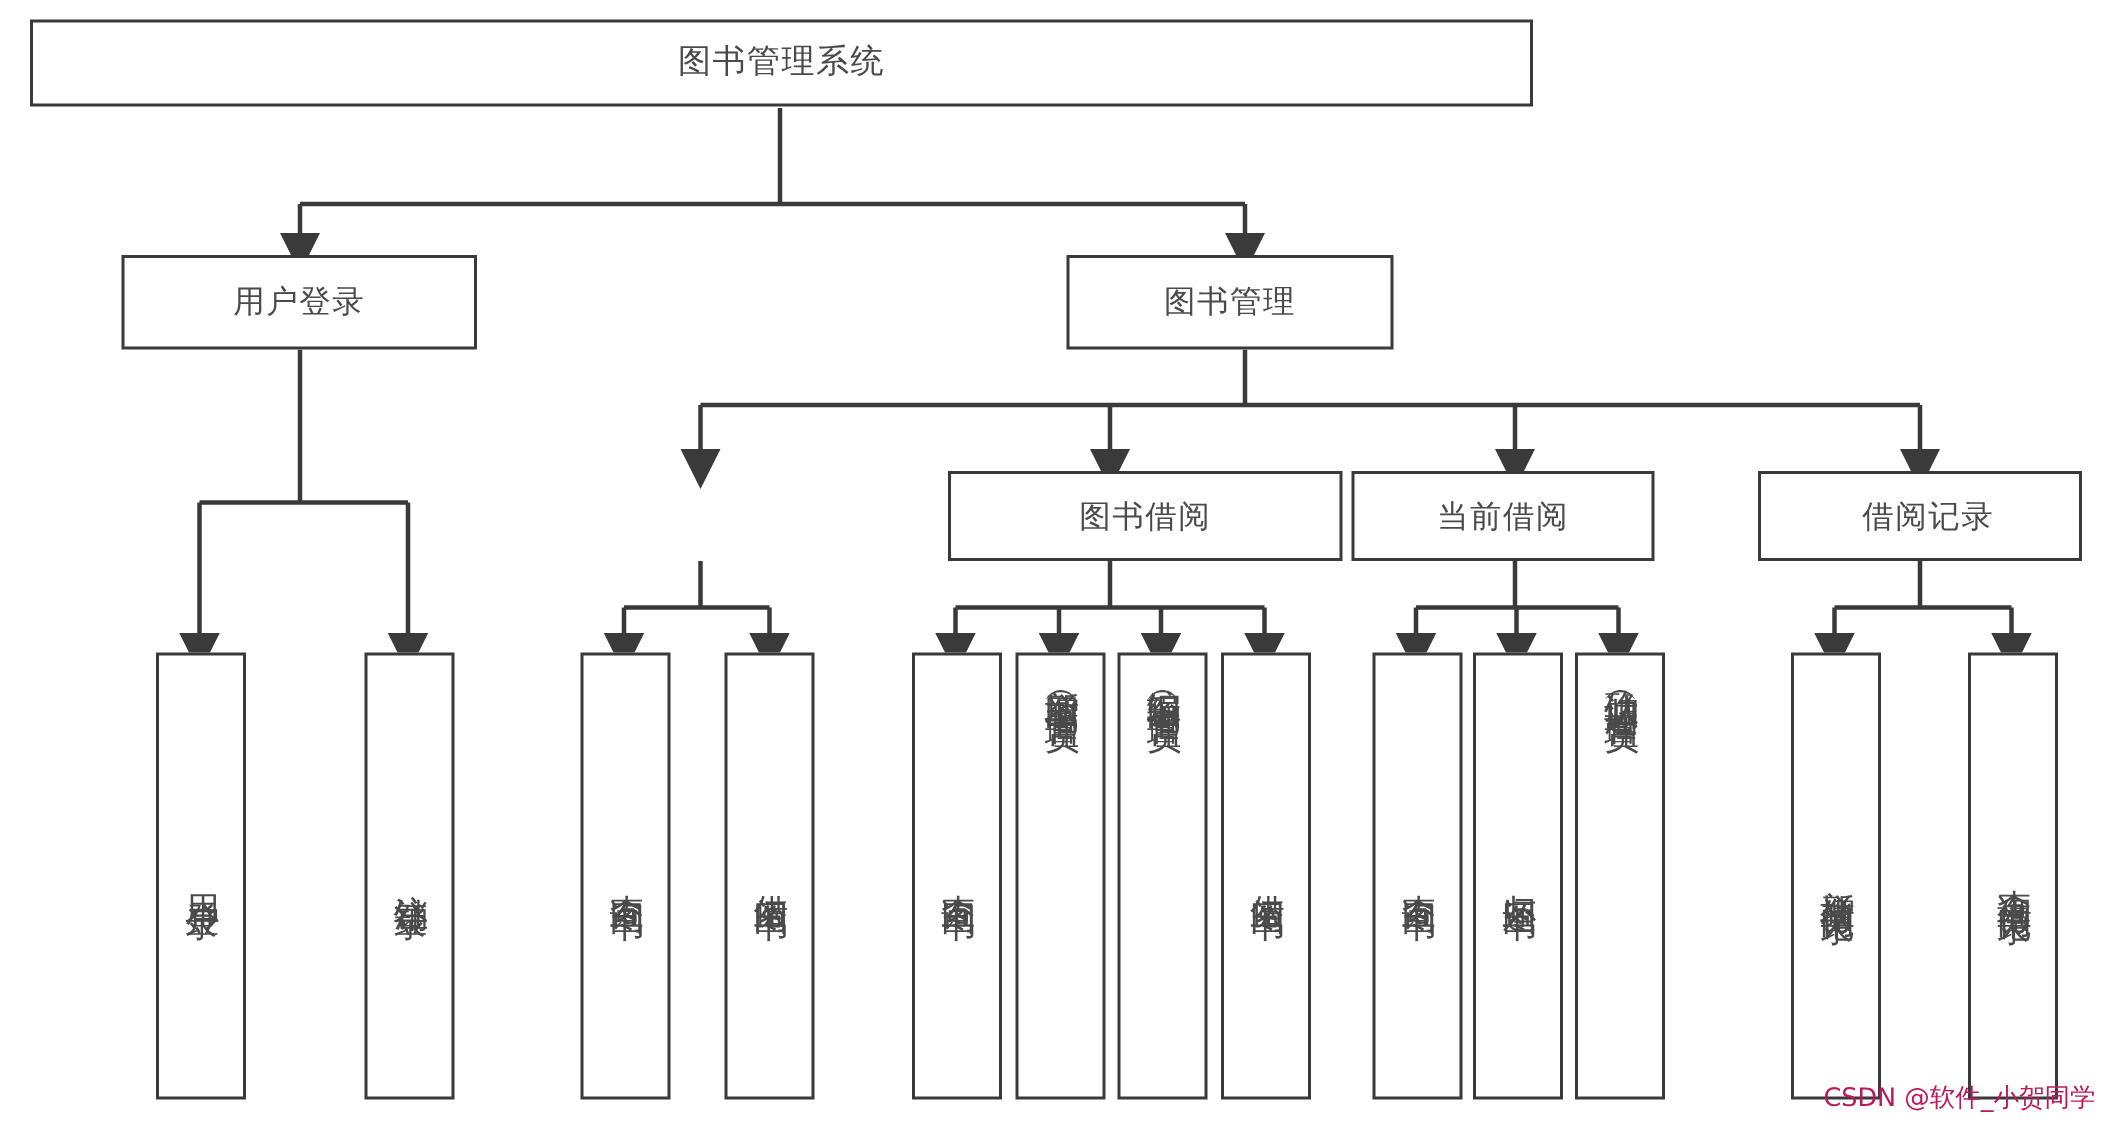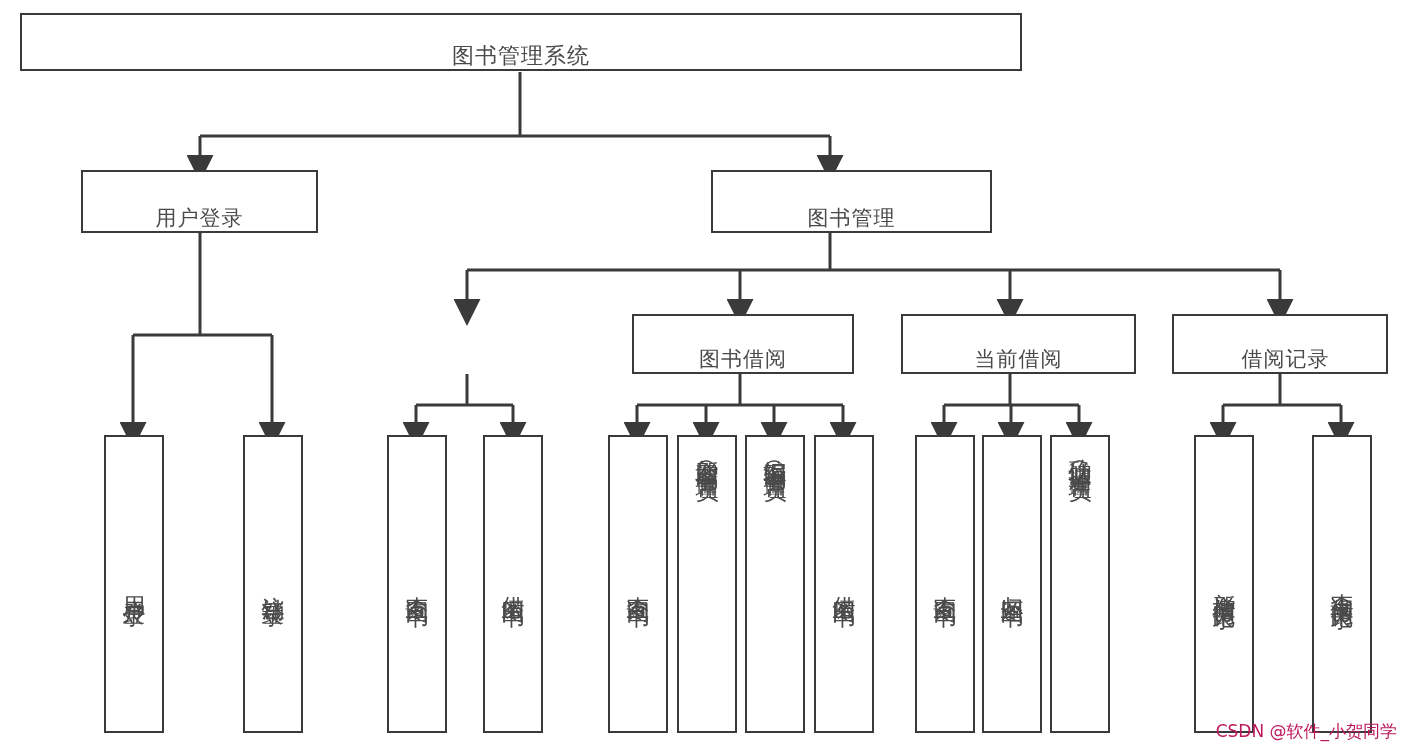--- a/index.html
+++ b/index.html
@@ -25,21 +25,21 @@
     width: 1405px;
     height: 747px;
   }
   .node {
     position: absolute;
     box-sizing: border-box;
     border: 2px solid #3a3a3a;
     background: #ffffff;
     color: #4a4a4a;
     display: flex;
-    align-items: flex-end;
+    align-items: center;
     justify-content: center;
     z-index: 2;
   }
   .node .label {
     display: block;
     text-align: center;
     line-height: 1.18;
     letter-spacing: 1px;
     color: #4a4a4a;
     white-space: nowrap;
@@ -137,28 +137,28 @@
     </g>
   </svg>
 
   <div class="node horiz root" style="left:20px; top:13px; width:1002px; height:58px;">
     <span class="label">图书管理系统</span>
   </div>
 
   <div class="node horiz" style="left:81px; top:170px; width:237px; height:63px;">
     <span class="label">用户登录</span>
   </div>
-  <div class="node horiz" style="left:711px; top:170px; width:281px; height:63px;">
+  <div class="node horiz" style="left:711px; top:170px; width:218px; height:63px;">
     <span class="label">图书管理</span>
   </div>
 
-  <div class="node horiz" style="left:632px; top:314px; width:222px; height:60px;">
+  <div class="node horiz" style="left:632px; top:314px; width:263px; height:60px;">
     <span class="label">图书借阅</span>
   </div>
-  <div class="node horiz" style="left:901px; top:314px; width:235px; height:60px;">
+  <div class="node horiz" style="left:901px; top:314px; width:202px; height:60px;">
     <span class="label">当前借阅</span>
   </div>
   <div class="node horiz" style="left:1172px; top:314px; width:216px; height:60px;padding-left:11px;">
     <span class="label">借阅记录</span>
   </div>
 
   <div class="node vert mid-text" style="left:104px; top:435px; width:60px; height:298px;">
     <span class="label">用户登录</span>
   </div>
   <div class="node vert mid-text" style="left:243px; top:435px; width:60px; height:298px;">

